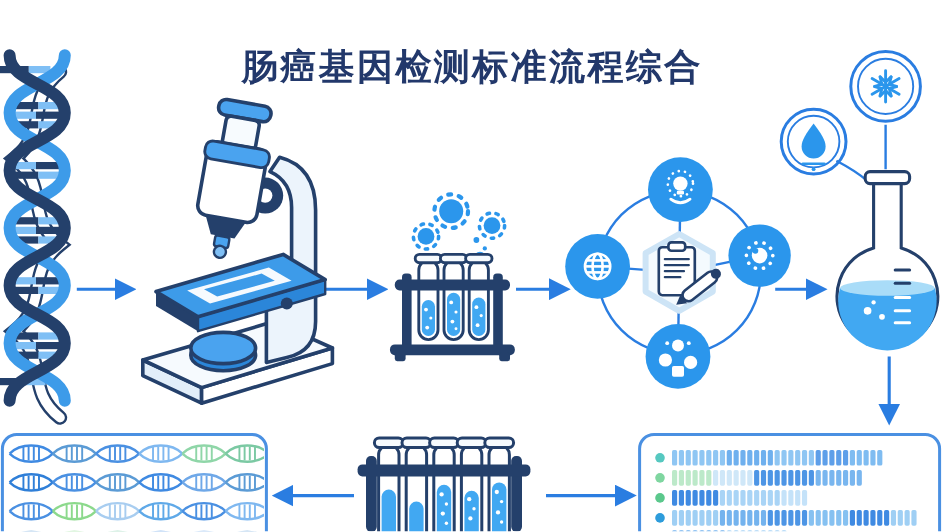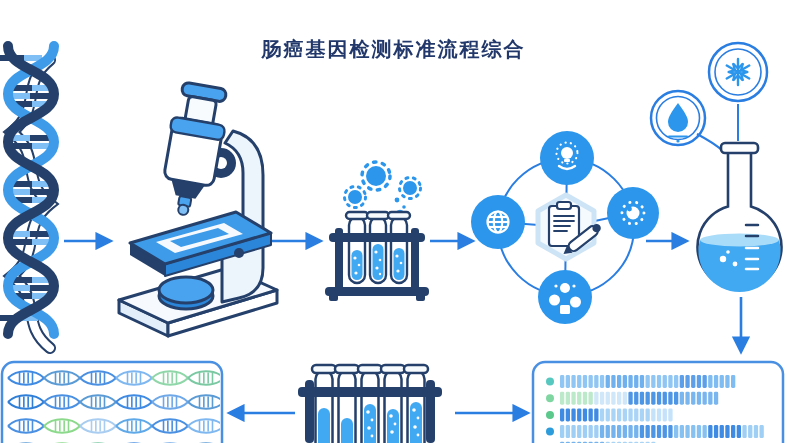--- a/index.html
+++ b/index.html
@@ -4,21 +4,21 @@
 <style>
   :root{
     --navy:#24406B; --title_navy:#22386B; --bright_blue:#2B96EC; --arrow_blue:#2A7DE1;
     --mid_blue:#3D9BE9; --liquid_blue:#41A8F2; --light_blue:#7FBFF5; --pale_blue:#ECF4FC;
     --panel_border:#4A90E2;
   }
   body{margin:0;background:#fff;}
   .canvas{position:relative;width:787px;height:443px;overflow:hidden;background:#ffffff;
           font-family:"Liberation Sans",sans-serif;}
   .title{position:absolute;top:36px;left:0;right:0;text-align:center;
-         font-size:20px;font-weight:800;color:var(--title_navy);letter-spacing:2px;}
+         font-size:30px;font-weight:800;color:var(--title_navy);letter-spacing:2px;}
   svg{position:absolute;left:0;top:0;}
   .s-navy{stroke:var(--navy);} .f-navy{fill:var(--navy);}
   .f-blue{fill:var(--bright_blue);} .s-blue{stroke:var(--bright_blue);}
   .s-arrow{stroke:var(--arrow_blue);}
   .f-liquid{fill:var(--liquid_blue);} .f-light{fill:var(--light_blue);}
   .s-border{stroke:var(--panel_border);}
 </style>
 </head>
 <body>
 

